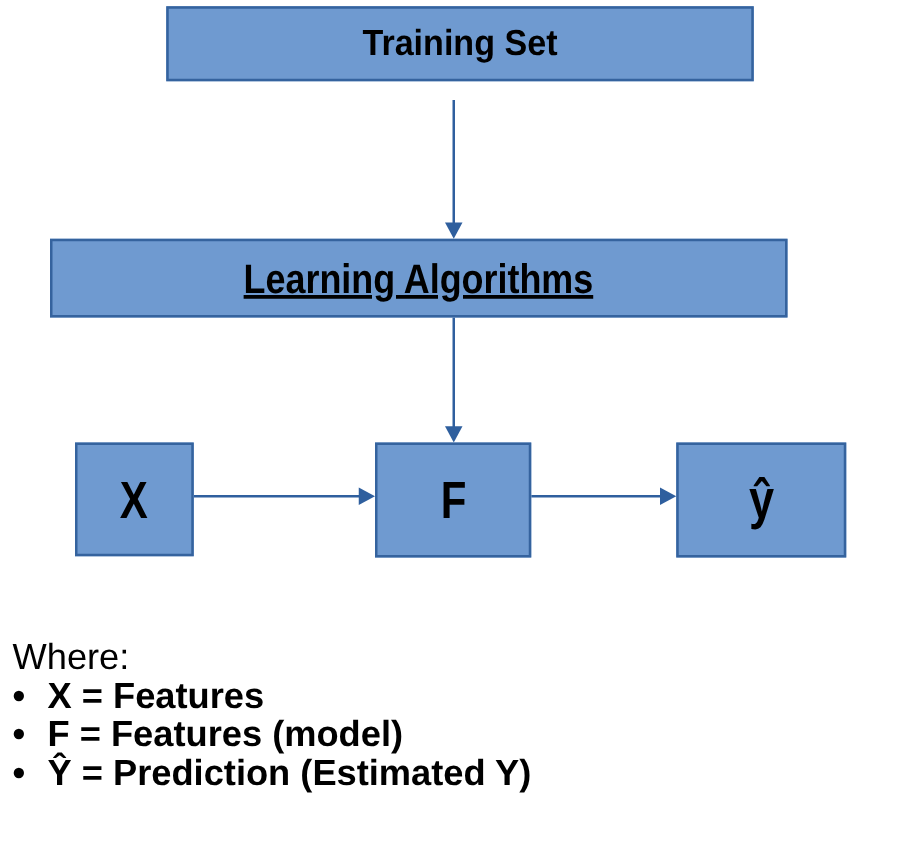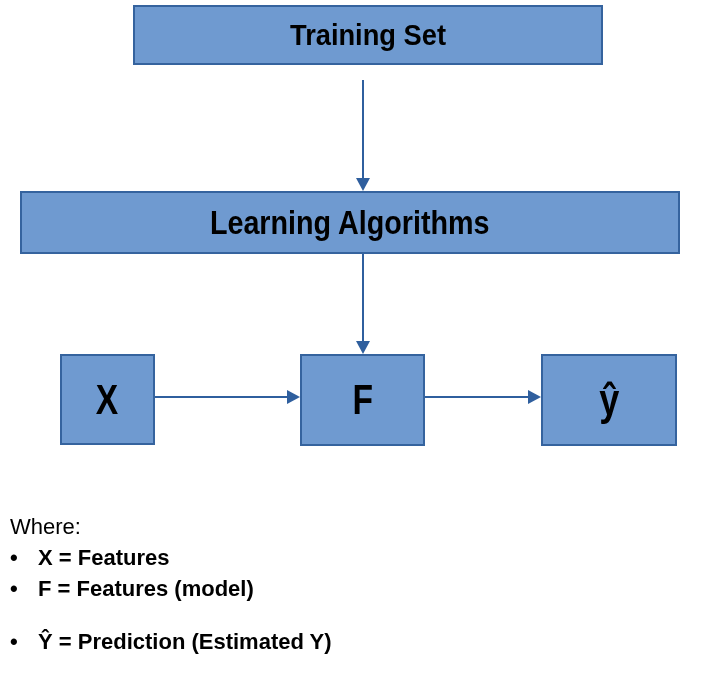--- a/index.html
+++ b/index.html
@@ -31,21 +31,21 @@
     display: flex;
     align-items: center;
     justify-content: center;
     font-weight: bold;
     color: var(--text);
     white-space: nowrap;
   }
   .node .label { display: inline-block; }
   .node-training-set   { left: 133px; top: 5px;  width: 470px; height: 60px; font-size: 29px; }
   .node-training-set .label { transform: scaleX(0.94); }
-  .node-learning-algorithms { left: 20px; top: 191px; width: 660px; height: 63px; font-size: 33px; }
+  .node-learning-algorithms { left: 40px; top: 191px; width: 590px; height: 63px; font-size: 33px; text-decoration: underline; }
   .node-learning-algorithms .label { transform: scaleX(0.87); }
   .node-features   { left: 60px;  top: 354px; width: 95px;  height: 91px; font-size: 42px; }
   .node-features .label { transform: scaleX(0.80); }
   .node-function   { left: 300px; top: 354px; width: 125px; height: 92px; font-size: 42px; }
   .node-function .label { transform: scaleX(0.80); }
   .node-prediction { left: 541px; top: 354px; width: 136px; height: 92px; font-size: 44px; }
   .node-prediction .label { transform: scaleX(0.82); }
 
   .connectors {
     position: absolute;
@@ -53,27 +53,27 @@
     width: 726px;
     height: 688px;
     pointer-events: none;
     color: var(--connector);
   }
 
   .legend {
     position: absolute;
     left: 10px;
     top: 511px;
-    font-size: 22px;
+    font-size: 29px;
     line-height: 31px;
     color: var(--text);
   }
   .legend-title { }
   .legend-item { white-space: nowrap; font-weight: bold; }
-  .legend-item.spaced { margin-top: 22px; }
+  .legend-item.spaced { }
   .bullet {
     display: inline-block;
     width: 28px;
   }
 </style>
 </head>
 <body>
 
 <div class="canvas">
 

